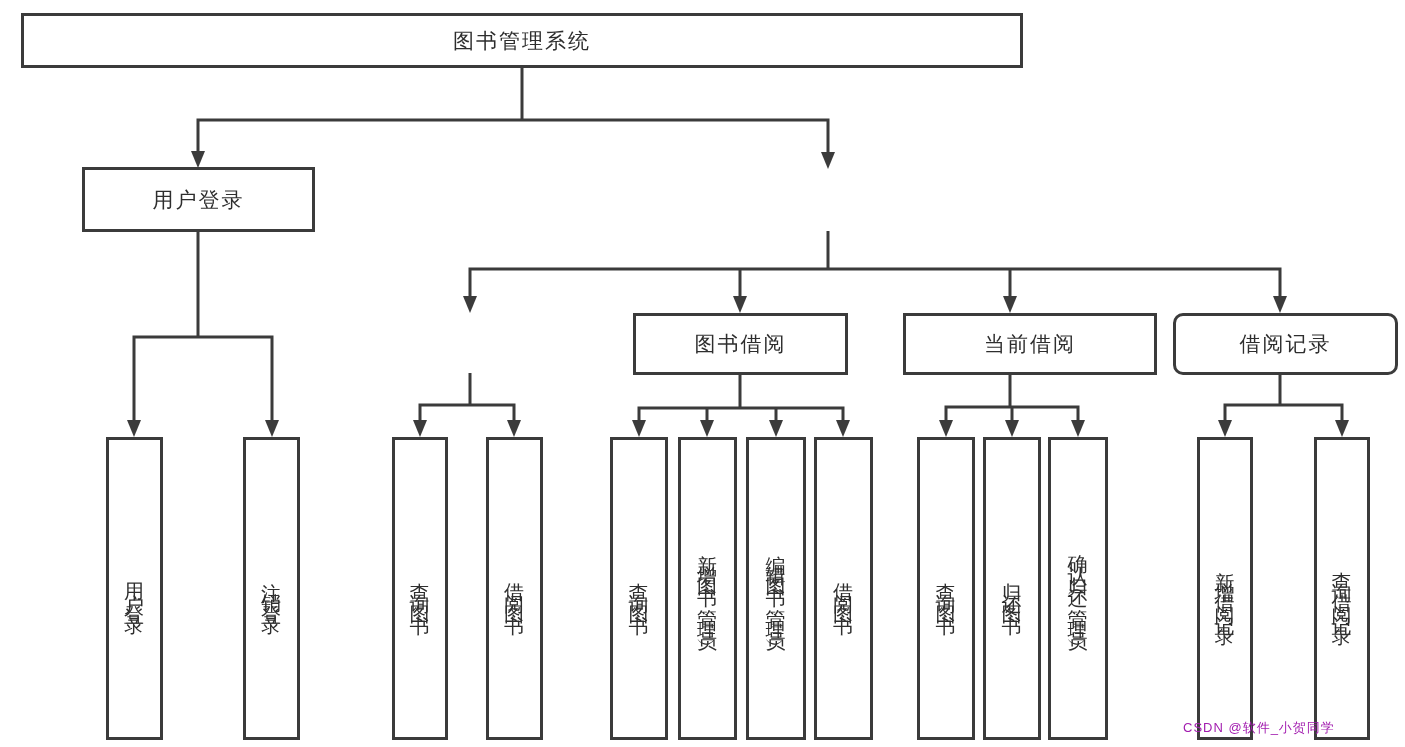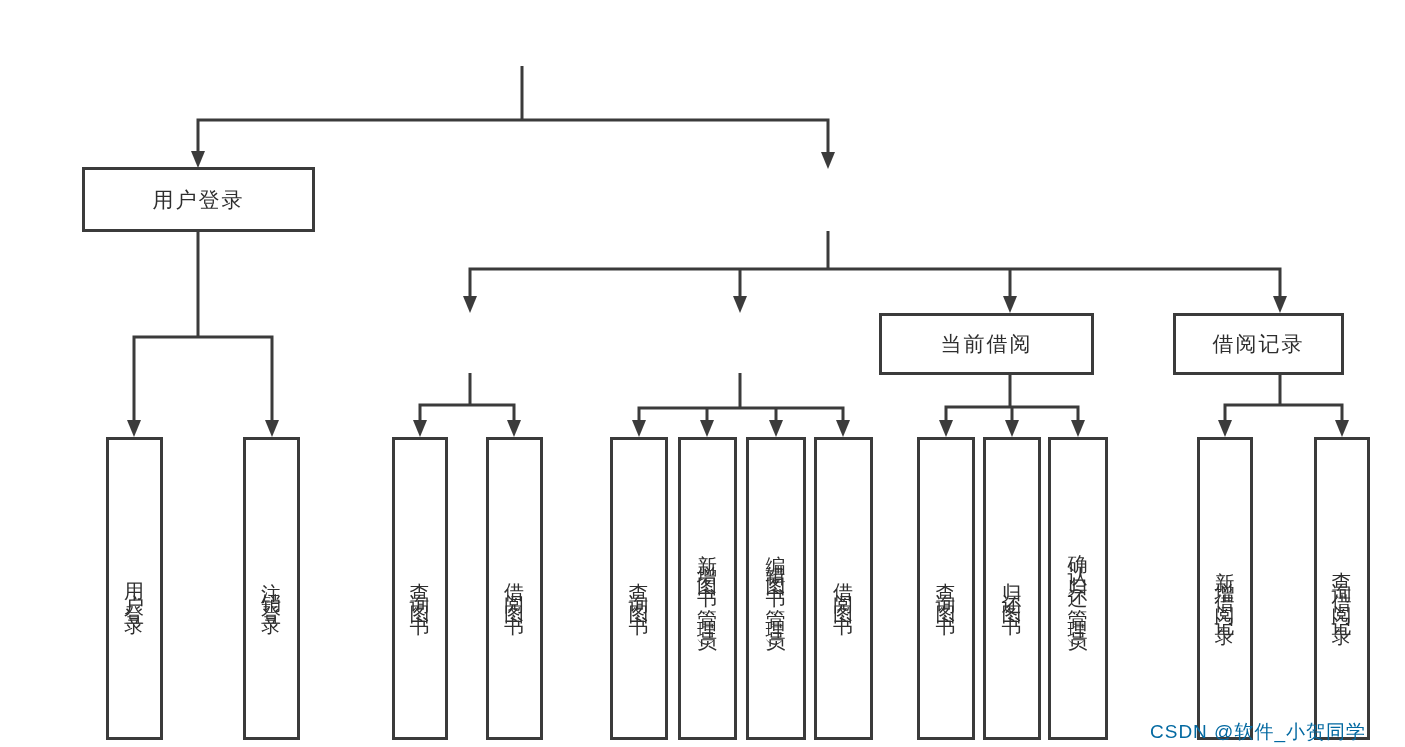--- a/index.html
+++ b/index.html
@@ -39,25 +39,25 @@
   }
   .leaf .vlabel {
     writing-mode: vertical-rl;
     font-size: 20px;
     letter-spacing: 11px;
     line-height: 1;
     white-space: nowrap;
   }
   .watermark {
     position: absolute;
-    left: 1150px;
+    left: 1183px;
     top: 719px;
-    font-size: 19px;
+    font-size: 13px;
     letter-spacing: 1px;
-    color: #0369a1;
+    color: #a21caf;
     z-index: 2;
     white-space: nowrap;
   }
 </style>
 </head>
 <body>
 
 <div class="canvas">
 
   <svg class="connectors" width="1405" height="747" viewBox="0 0 1405 747" xmlns="http://www.w3.org/2000/svg">
@@ -105,29 +105,35 @@
       <polygon points="769,420 783,420 776,437"></polygon>
       <polygon points="836,420 850,420 843,437"></polygon>
       <polygon points="939,420 953,420 946,437"></polygon>
       <polygon points="1005,420 1019,420 1012,437"></polygon>
       <polygon points="1071,420 1085,420 1078,437"></polygon>
       <polygon points="1218,420 1232,420 1225,437"></polygon>
       <polygon points="1335,420 1349,420 1342,437"></polygon>
     </g>
   </svg>
 
+  <div class="node" style="left:21px; top:13px; width:1002px; height:55px;">
+    <span class="label">图书管理系统</span>
+  </div>
 
   <div class="node" style="left:82px; top:167px; width:233px; height:65px;">
     <span class="label">用户登录</span>
   </div>
 
-  <div class="node" style="left:879px; top:313px; width:215px; height:62px;">
+  <div class="node" style="left:633px; top:313px; width:215px; height:62px;">
+    <span class="label">图书借阅</span>
+  </div>
+  <div class="node" style="left:903px; top:313px; width:254px; height:62px;">
     <span class="label">当前借阅</span>
   </div>
-  <div class="node" style="left:1173px; top:313px; width:171px; height:62px;">
+  <div class="node" style="left:1173px; top:313px; width:225px; height:62px;border-radius:10px;">
     <span class="label">借阅记录</span>
   </div>
 
   <div class="node leaf" style="left:106px; width:57px;">
     <span class="vlabel">用户登录</span>
   </div>
   <div class="node leaf" style="left:243px; width:57px;">
     <span class="vlabel">注销登录</span>
   </div>
 

